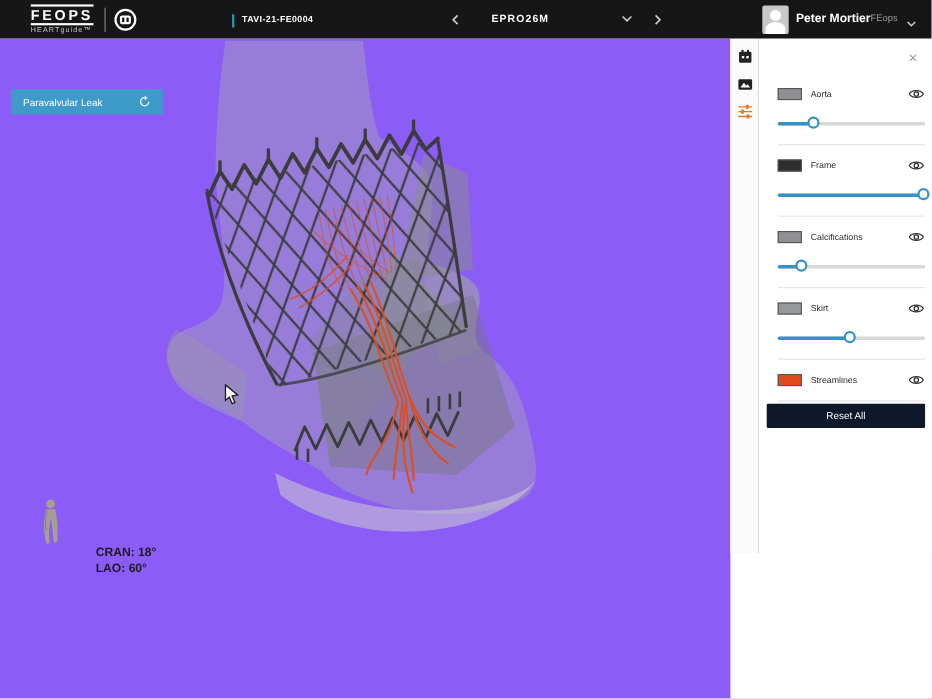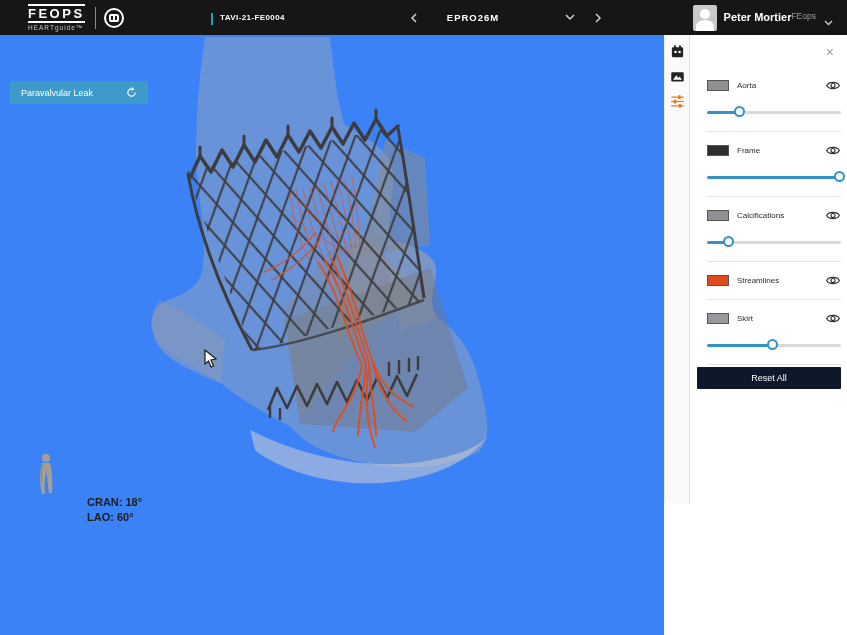--- a/index.html
+++ b/index.html
@@ -29,21 +29,21 @@
   .user-wrap { position:absolute; right:14px; top:0; height:35px; display:flex; align-items:center; }
   .avatar { width:24px; height:26px; background:#c9c9c9; border-radius:2px; position:relative; overflow:hidden; margin-right:7px; }
   .avatar:before { content:""; position:absolute; left:7px; top:4px; width:10px; height:10px; border-radius:50%; background:#fff; }
   .avatar:after { content:""; position:absolute; left:3px; top:15px; width:18px; height:12px; border-radius:50% 50% 0 0; background:#fff; }
   .user-text { display:flex; flex-direction:row; line-height:1.25; }
   .user-name { color:#fff; font-size:11px; font-weight:bold; }
   .user-org { color:#9a9a9a; font-size:8.5px; }
   .user-caret { margin-left:8px; margin-top:6px; }
 
   
-  .canvas { position:absolute; left:0; top:35px; width:664px; height:600px; background:#3b82f6; }
+  .canvas { position:absolute; left:0; top:35px; width:664px; height:600px; background:#8b5cf6; }
   .scene { position:absolute; left:0; top:0; }
 
   .leak-btn { position:absolute; left:10px; top:46px; width:138px; height:23px; background:#3e9ac8; border:none; border-radius:1px;
               display:flex; align-items:center; justify-content:space-between; padding:0 11px; cursor:pointer; z-index:20; }
   .leak-label { color:#fff; font-size:9px; }
 
   .orient-label { position:absolute; left:87px; color:#1c1c1c; font-size:11px; font-weight:bold; z-index:10; }
   .orient-cran { top:461px; }
   .orient-lao  { top:476px; }
 
@@ -314,47 +314,47 @@
               </svg>
           </div>
         </div>
         <div class="slider">
             <div class="track"></div>
             <div class="fill" style="width: 17%;"></div>
             <div class="knob" style="left: calc(17% - 7px);"></div>
           </div>
       </div>
 
-      <div class="layer-row no-slider">
-        <div class="layer-head">
-          <div class="swatch" style="background: rgb(224, 75, 30);"></div>
-          <span class="layer-label">Streamlines</span>
-          <div class="eye-btn">
-            <svg width="14" height="11" viewBox="0 0 24 18">
-                <path d="M1,9 C5,2 19,2 23,9 C19,16 5,16 1,9 Z" fill="none" stroke="#333" stroke-width="2"></path>
-                <circle cx="12" cy="9" r="3.4" fill="none" stroke="#333" stroke-width="2"></circle>
-              </svg>
-          </div>
-        </div>
-      </div>
-
       <div class="layer-row">
         <div class="layer-head">
           <div class="swatch" style="background: rgb(151, 152, 156);"></div>
           <span class="layer-label">Skirt</span>
           <div class="eye-btn">
             <svg width="14" height="11" viewBox="0 0 24 18">
                 <path d="M1,9 C5,2 19,2 23,9 C19,16 5,16 1,9 Z" fill="none" stroke="#333" stroke-width="2"></path>
                 <circle cx="12" cy="9" r="3.4" fill="none" stroke="#333" stroke-width="2"></circle>
               </svg>
           </div>
         </div>
         <div class="slider">
             <div class="track"></div>
             <div class="fill" style="width: 50%;"></div>
             <div class="knob" style="left: calc(50% - 7px);"></div>
           </div>
       </div>
+
+      <div class="layer-row no-slider">
+        <div class="layer-head">
+          <div class="swatch" style="background: rgb(224, 75, 30);"></div>
+          <span class="layer-label">Streamlines</span>
+          <div class="eye-btn">
+            <svg width="14" height="11" viewBox="0 0 24 18">
+                <path d="M1,9 C5,2 19,2 23,9 C19,16 5,16 1,9 Z" fill="none" stroke="#333" stroke-width="2"></path>
+                <circle cx="12" cy="9" r="3.4" fill="none" stroke="#333" stroke-width="2"></circle>
+              </svg>
+          </div>
+        </div>
+      </div>
     </div>
 
     <button class="reset-btn">Reset All</button>
   </div>
 </div>
 
 </body></html>

